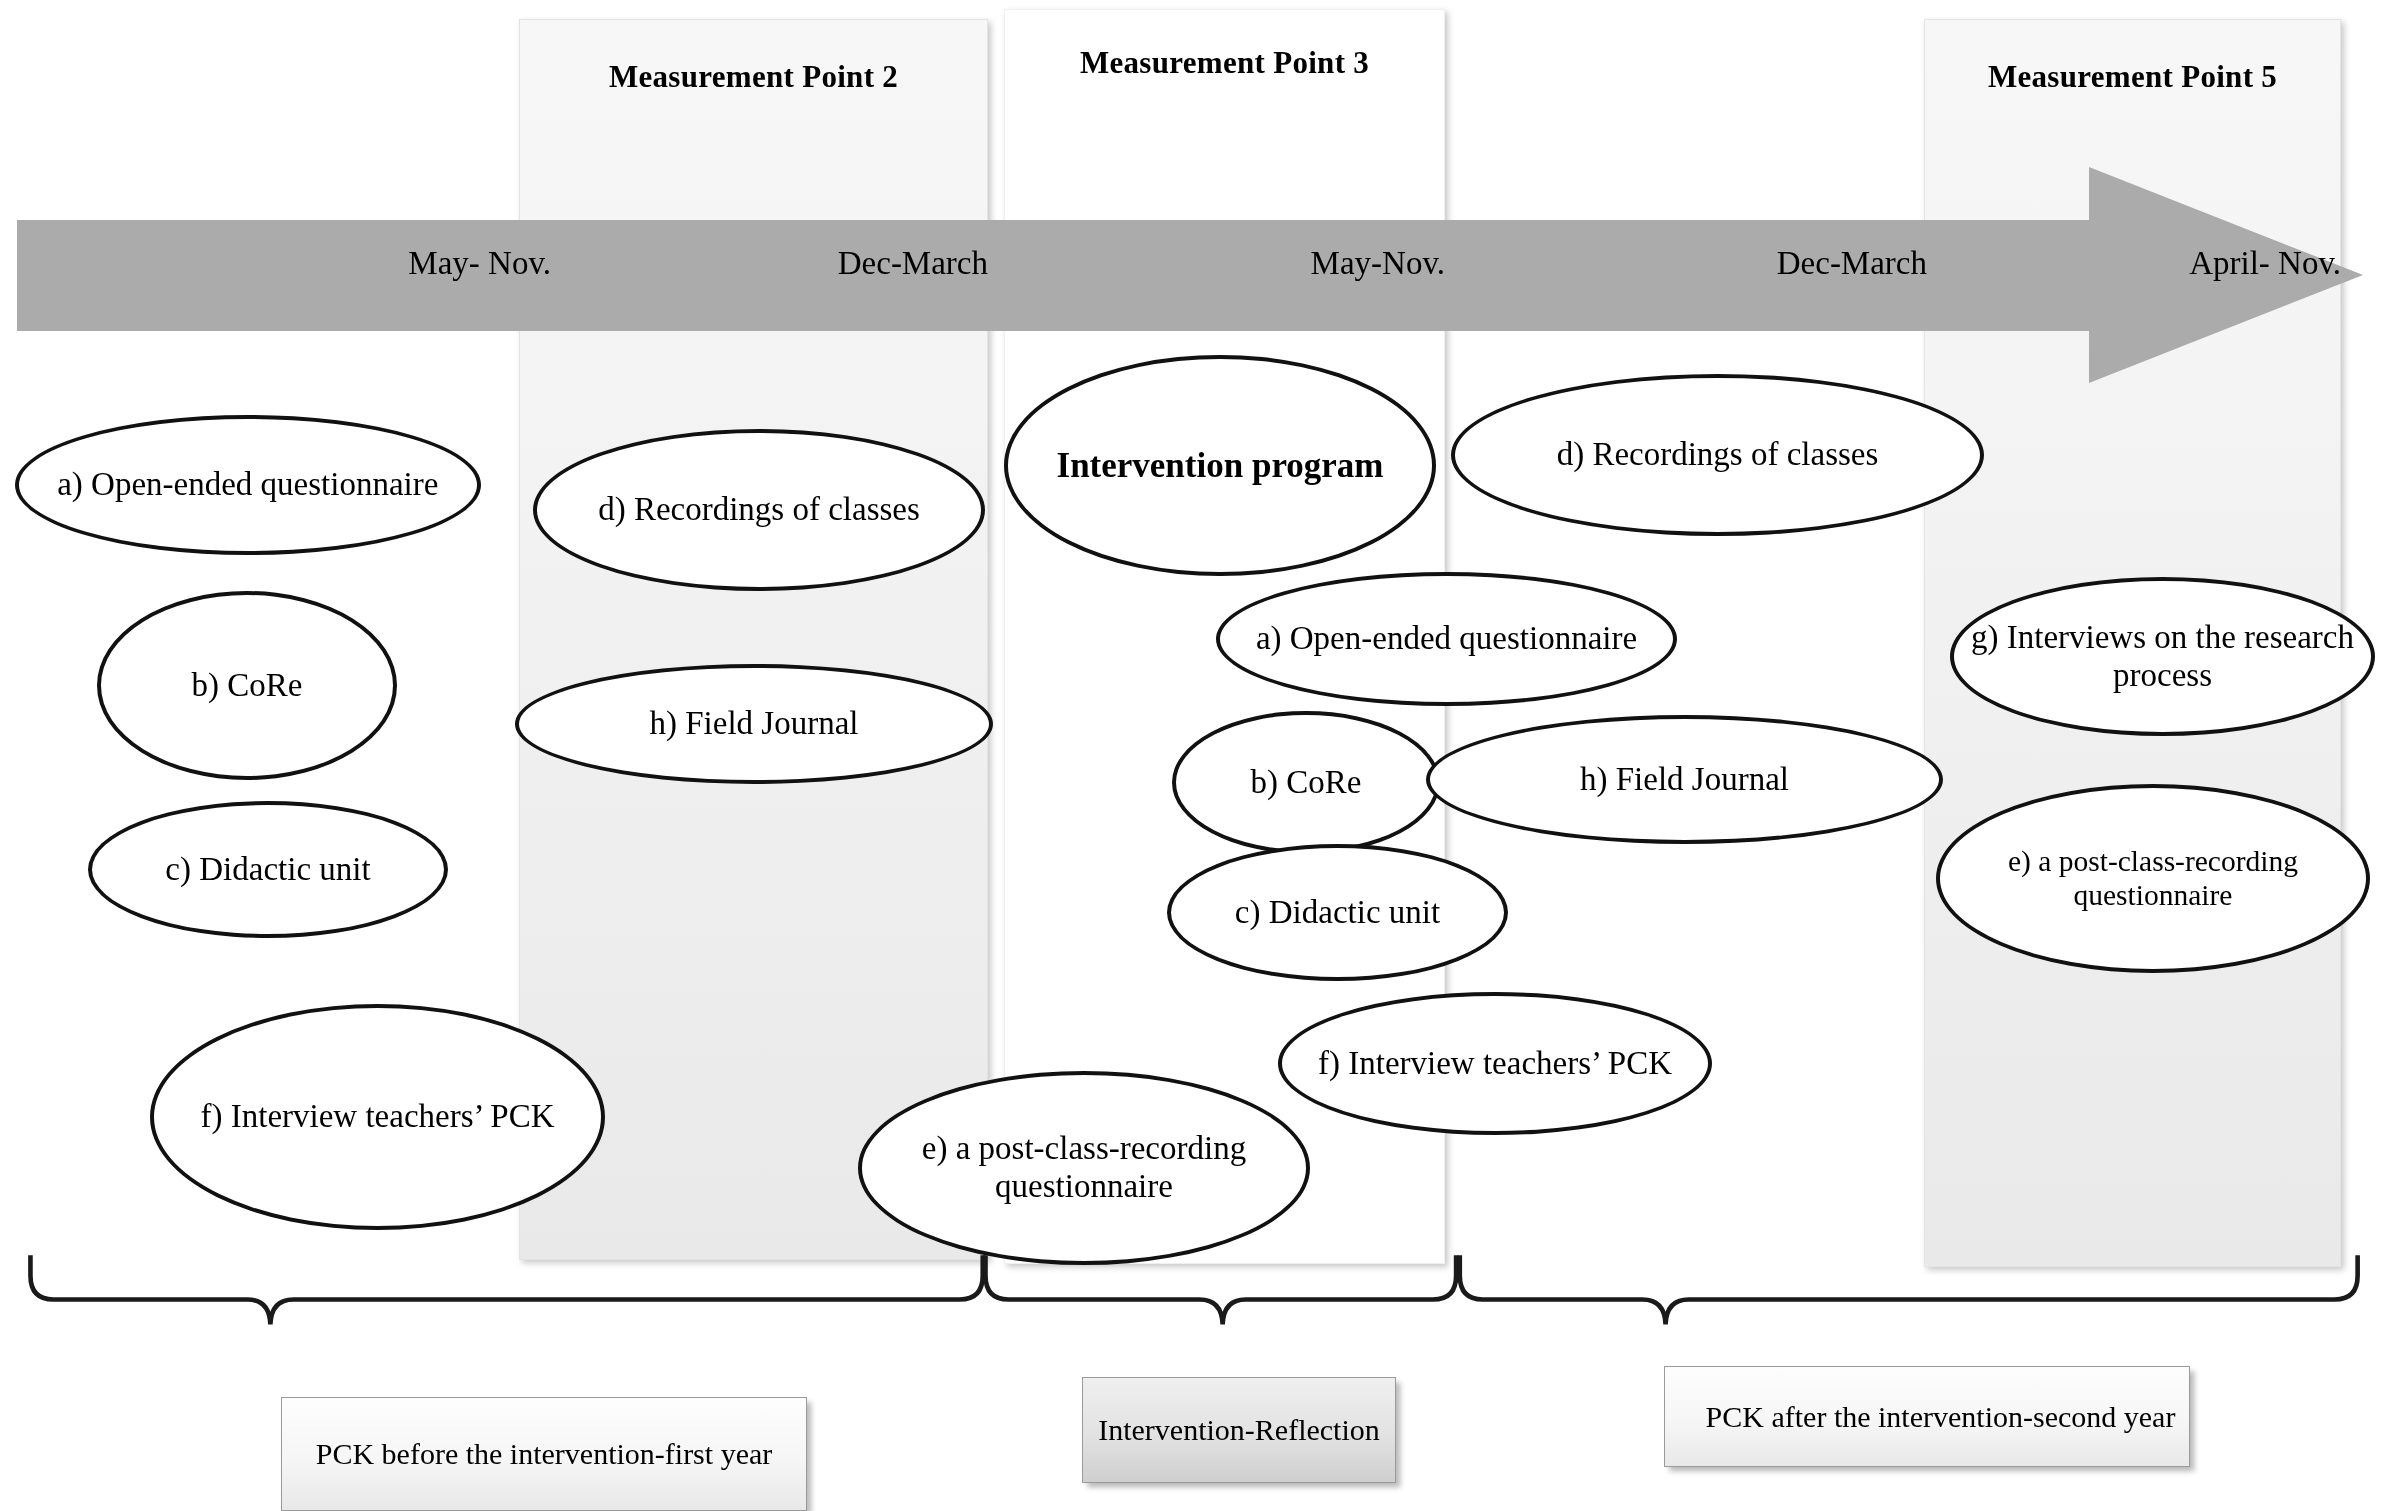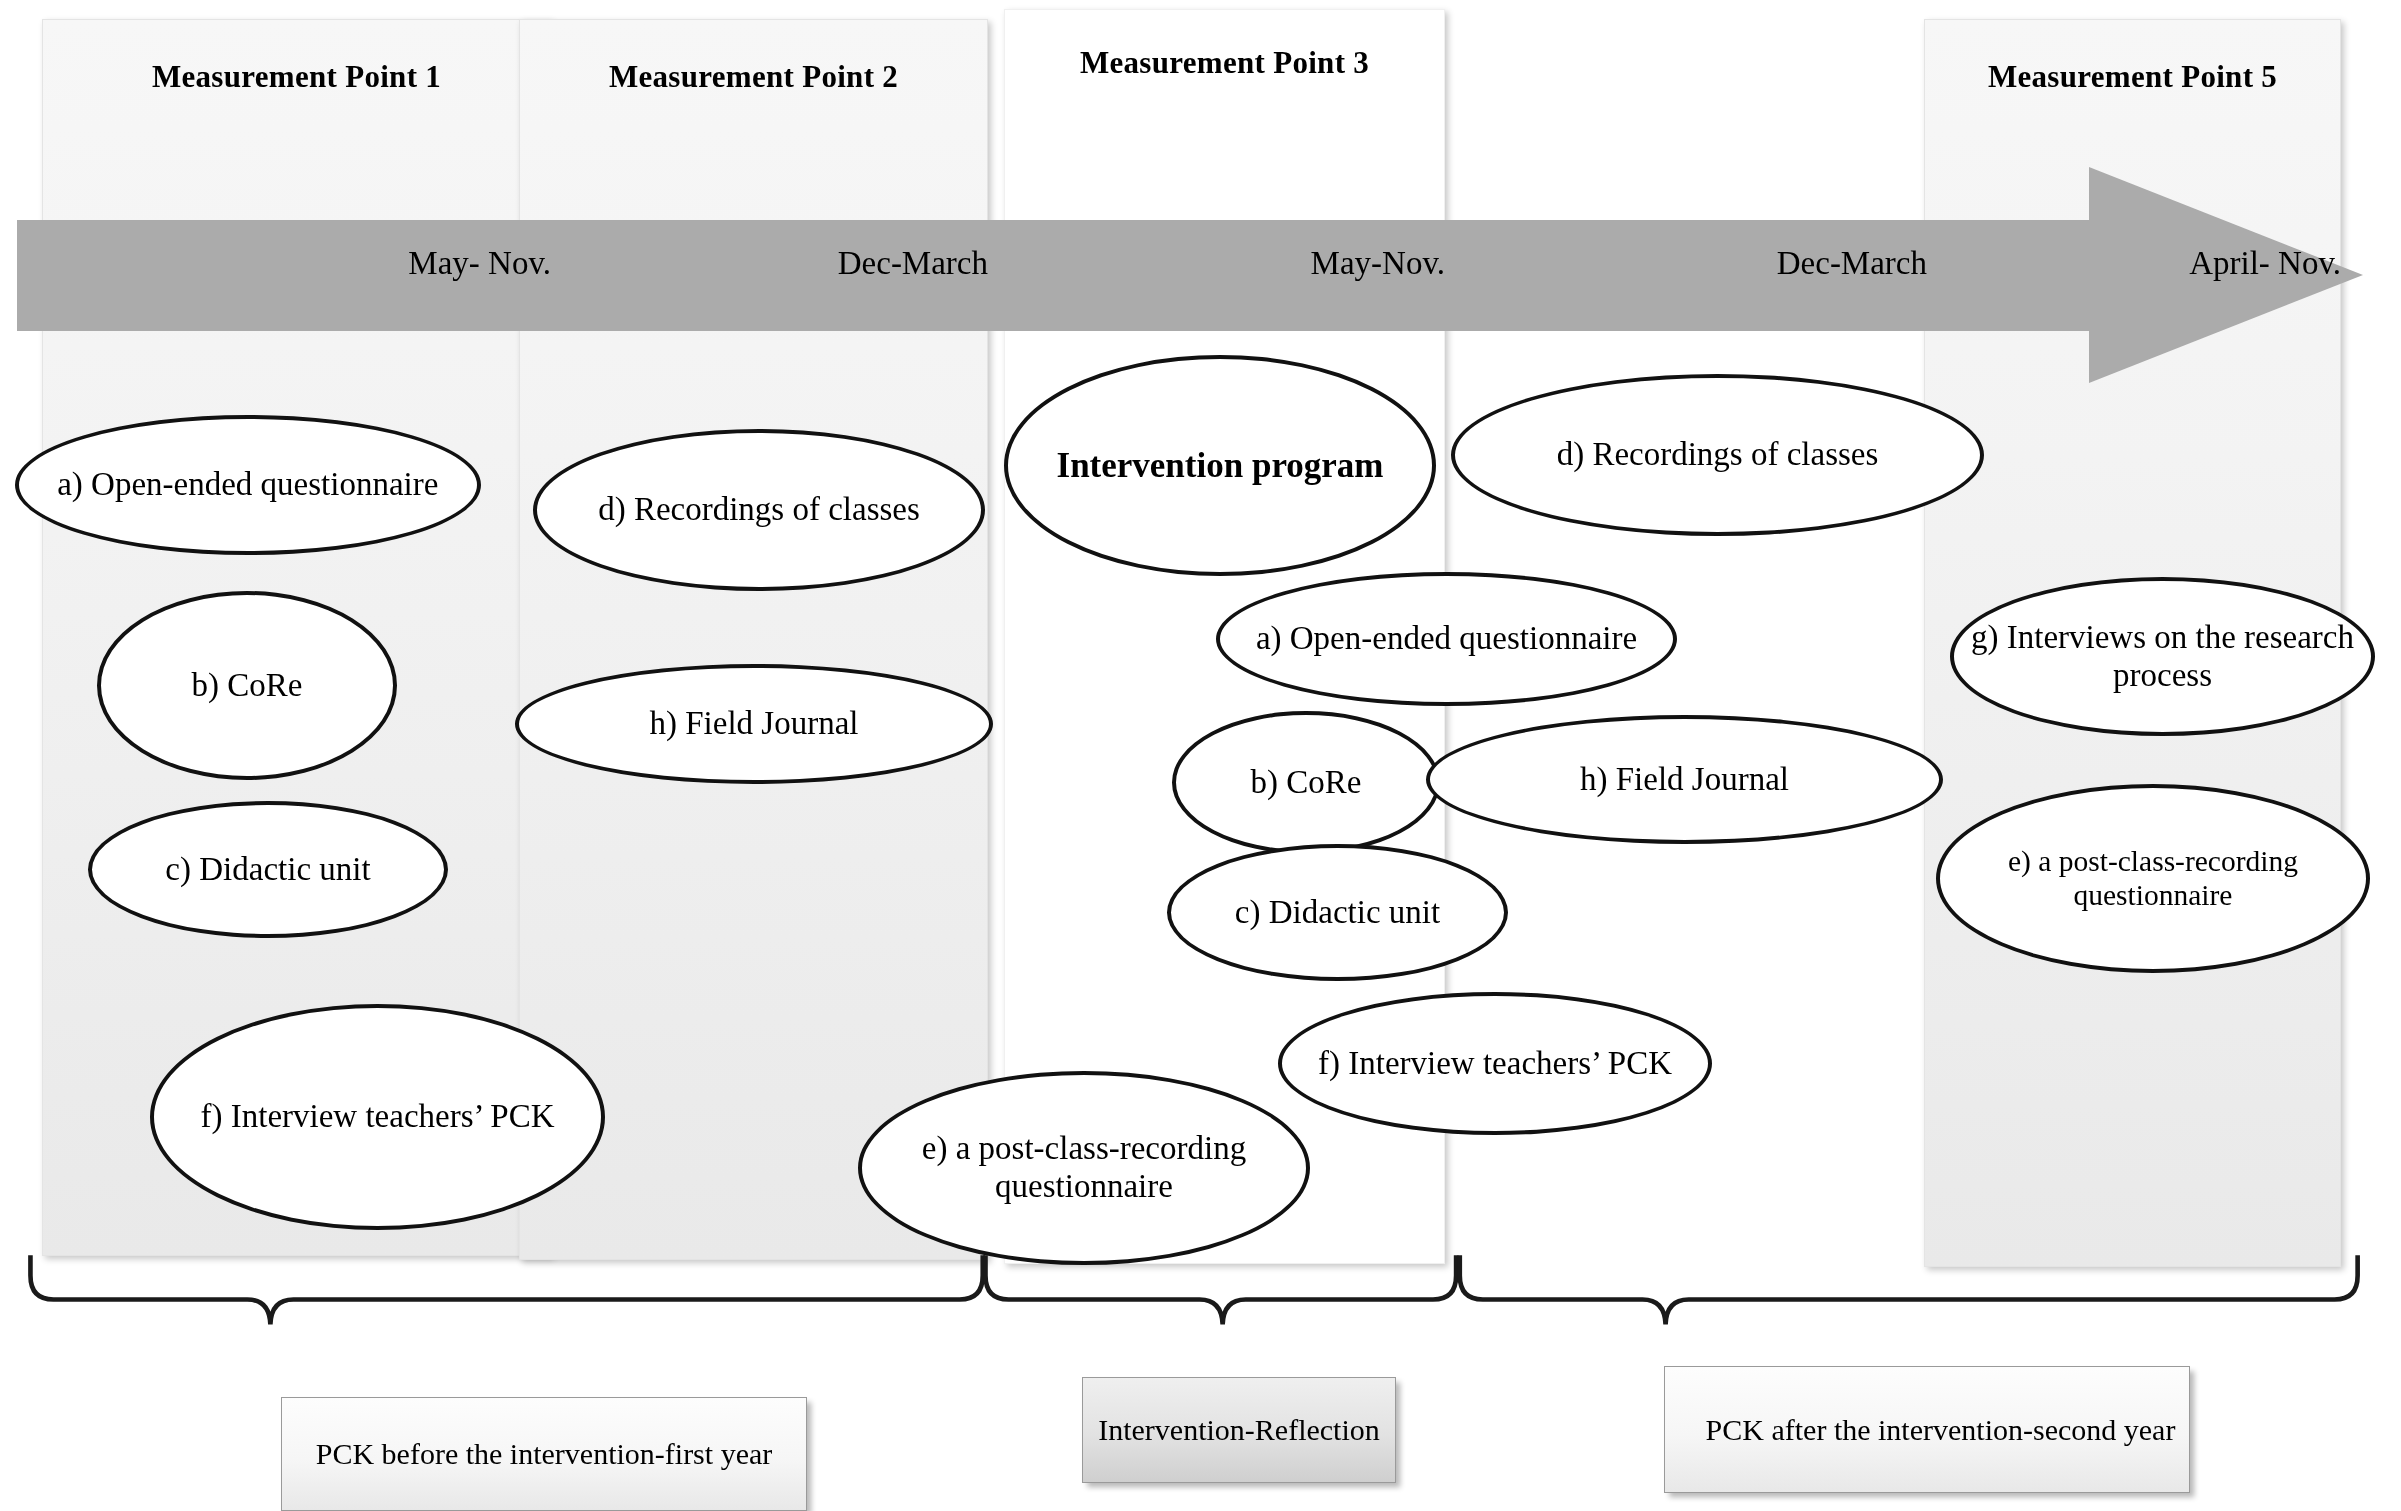--- a/index.html
+++ b/index.html
@@ -49,23 +49,20 @@
              justify-content:center;font-size:30px;line-height:1.2;
              box-shadow:4.6px 4.6px 5.5px rgba(0,0,0,.28);}
   .label-box.plain{background:linear-gradient(180deg,#fdfdfd 0%,#f6f6f6 55%,#e8e8e8 100%);}
   .label-box.gray{background:linear-gradient(180deg,#efefef 0%,#e2e2e2 55%,#cfcfcf 100%);}
 </style>
 </head>
 <body>
 
 <div id="stage">
 
-  <div class="col shaded" style="left:42px;top:18.5px;width:509px;height:1237px;">
-    <div class="col-title" style="top:39px;">Measurement Point 1</div>
-  </div>
 
   <div class="col shaded" style="left:519px;top:18.5px;width:469px;height:1241px;">
     <div class="col-title" style="top:39px;">Measurement Point 2</div>
   </div>
 
   <div class="col white" style="left:1004px;top:9.2px;width:441px;height:1255px;">
     <div class="col-title" style="top:35px;">Measurement Point 3</div>
   </div>
 
 
@@ -156,18 +153,18 @@
   </svg>
 
   <div class="label-box plain" style="left:281px;top:1366px;width:526px;height:114px;margin-top:31px;">
     <span>PCK before the intervention-first year</span>
   </div>
 
   <div class="label-box gray" style="left:1082px;top:1377px;width:314px;height:106px;">
     <span>Intervention-Reflection</span>
   </div>
 
-  <div class="label-box plain" style="left:1664px;top:1366px;width:526px;height:127px;padding-left:27px;">
+  <div class="label-box plain" style="left:1664px;top:1366px;width:526px;height:101px;padding-left:27px;">
     <span>PCK after the intervention-second year</span>
   </div>
 
 </div>
 
 
 </body></html>

